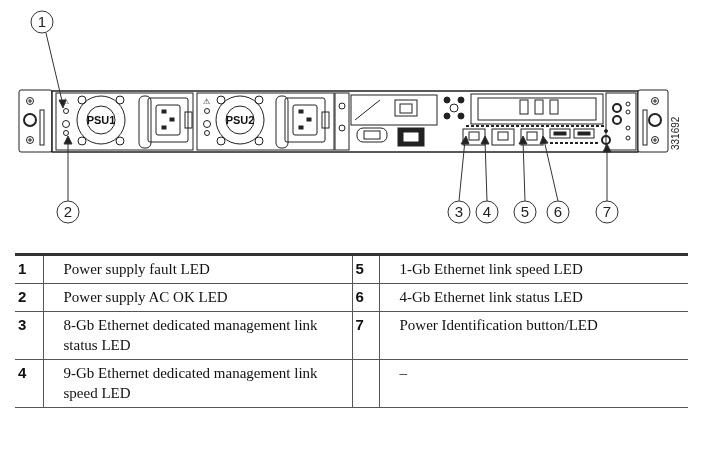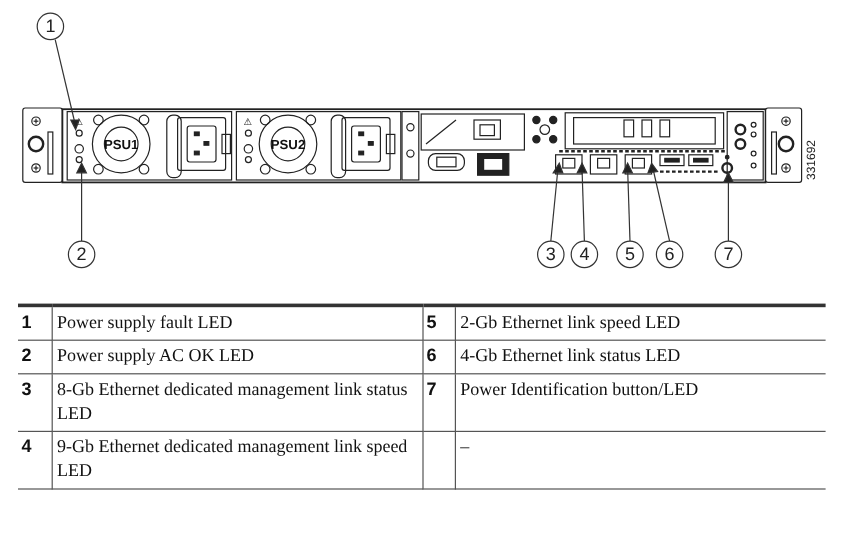--- a/index.html
+++ b/index.html
@@ -5,21 +5,21 @@
     html, body { margin: 0; padding: 0; background: #ffffff; }
     body { width: 701px; height: 460px; position: relative; overflow: hidden; font-family: "Liberation Sans", sans-serif; }
     #diagram { position: absolute; left: 0; top: 0; width: 701px; height: 235px; }
     .callout-label { font-family: "Liberation Sans", sans-serif; font-size: 15px; fill: #222; }
     .psu-label { font-family: "Liberation Sans", sans-serif; font-size: 11px; font-weight: bold; fill: #111; }
     .fig-id { font-family: "Liberation Sans", sans-serif; font-size: 10px; fill: #222; }
     #legend-table { position: absolute; left: 15px; top: 253px; width: 673px; border-collapse: collapse; table-layout: fixed; }
     #legend-table td { vertical-align: top; font-size: 15px; line-height: 20px; color: #111; padding: 3px 4px 4px 4px; border-bottom: 1px solid #555; }
     #legend-table tr:first-child td { border-top: 3px solid #333; }
     #legend-table td.num { font-family: "Liberation Sans", sans-serif; font-weight: bold; width: 20px; padding-left: 3px; border-right: 1px solid #555; }
-    #legend-table td.desc { font-family: "Liberation Serif", serif; padding-left: 4px; }
+    #legend-table td.desc { font-family: "Liberation Serif", serif; padding-left: 20px; }
     #legend-table td.desc.left { border-right: 1px solid #555; }
   </style>
 </head>
 <body>
 
 <svg id="diagram" viewBox="0 0 701 235" xmlns="http://www.w3.org/2000/svg">
   <g fill="none" stroke="#222" stroke-width="1">
 
     <g>
       <rect x="19" y="90" width="33" height="62" rx="2" fill="#fff"></rect>
@@ -181,21 +181,21 @@
     <col style="width:28px">
       <col style="width:309px">
       <col style="width:27px">
       <col>
   </colgroup>
   <tbody>
       <tr>
     <td class="num">1</td>
     <td class="desc left">Power supply fault LED</td>
     <td class="num">5</td>
-    <td class="desc">2-Gb Ethernet link speed LED</td>
+    <td class="desc">1-Gb Ethernet link speed LED</td>
   </tr>
   <tr>
     <td class="num">2</td>
     <td class="desc left">Power supply AC OK LED</td>
     <td class="num">6</td>
     <td class="desc">4-Gb Ethernet link status LED</td>
   </tr>
   <tr>
     <td class="num">3</td>
     <td class="desc left">8-Gb Ethernet dedicated management link status LED</td>

